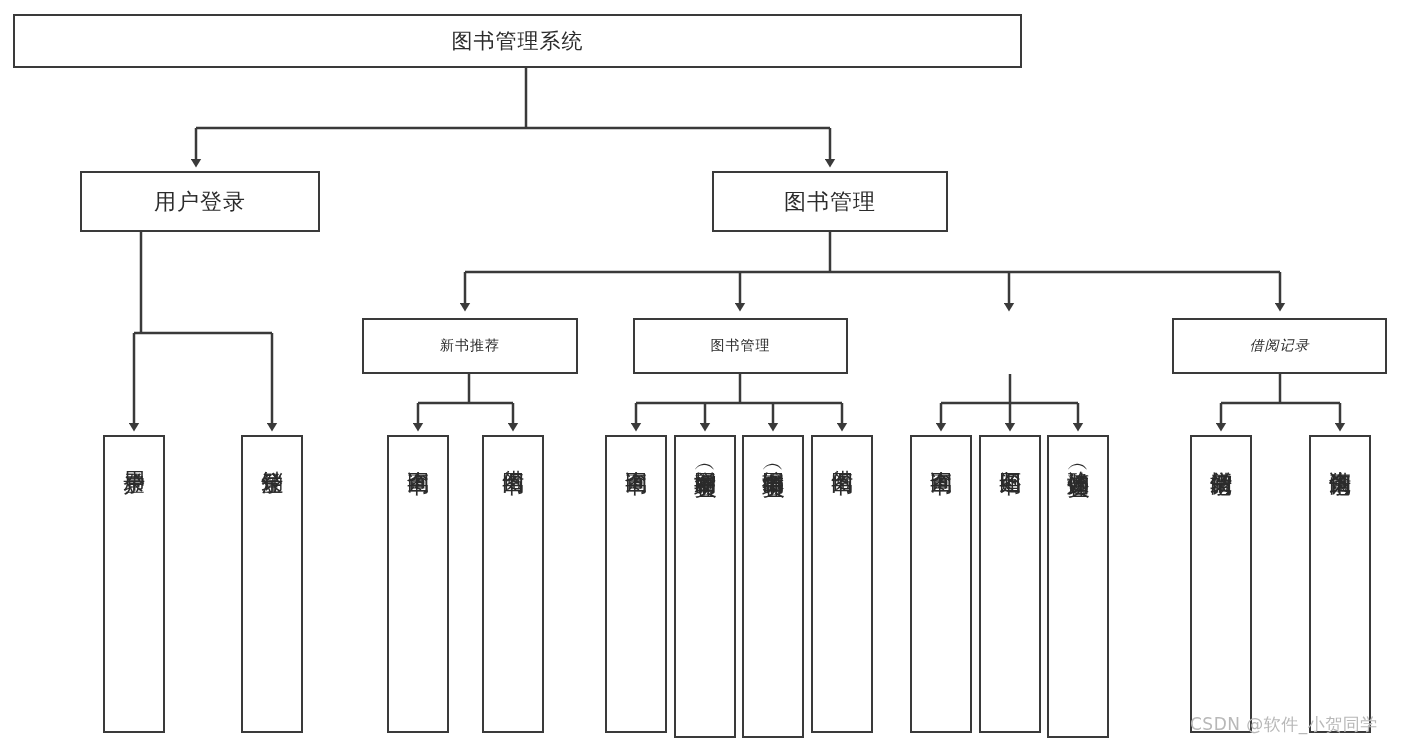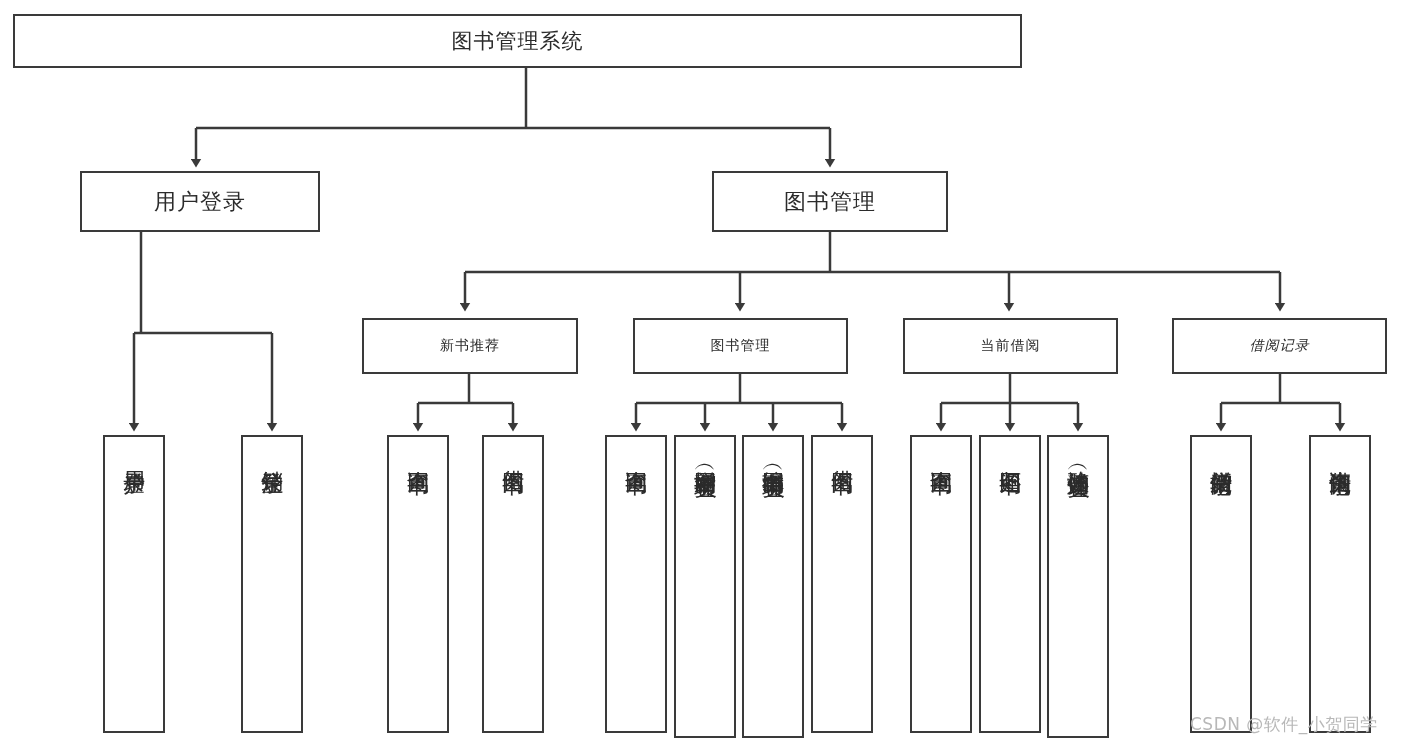--- a/index.html
+++ b/index.html
@@ -135,23 +135,20 @@
   <div class="node lvl2" style="left:712px; top:171px; width:236px; height:61px;">
     <span class="htext">图书管理</span>
   </div>
 
   <div class="node lvl3" style="left:362px; top:318px; width:216px; height:56px;">
     <span class="htext">新书推荐</span>
   </div>
   <div class="node lvl3" style="left:633px; top:318px; width:215px; height:56px;">
     <span class="htext">图书管理</span>
   </div>
-  <div class="node lvl3" style="left:903px; top:318px; width:215px; height:56px;">
-    <span class="htext">当前借阅</span>
-  </div>
   <div class="node lvl3" style="left:1172px; top:318px; width:215px; height:56px;font-style:italic;">
     <span class="htext">借阅记录</span>
   </div>
 
   <div class="node leaf" style="left:103px; top:435px; width:62px; height:298px;">
     <span class="vtext">用户登录</span>
   </div>
   <div class="node leaf" style="left:241px; top:435px; width:62px; height:298px;">
     <span class="vtext">注销登录</span>
   </div>

